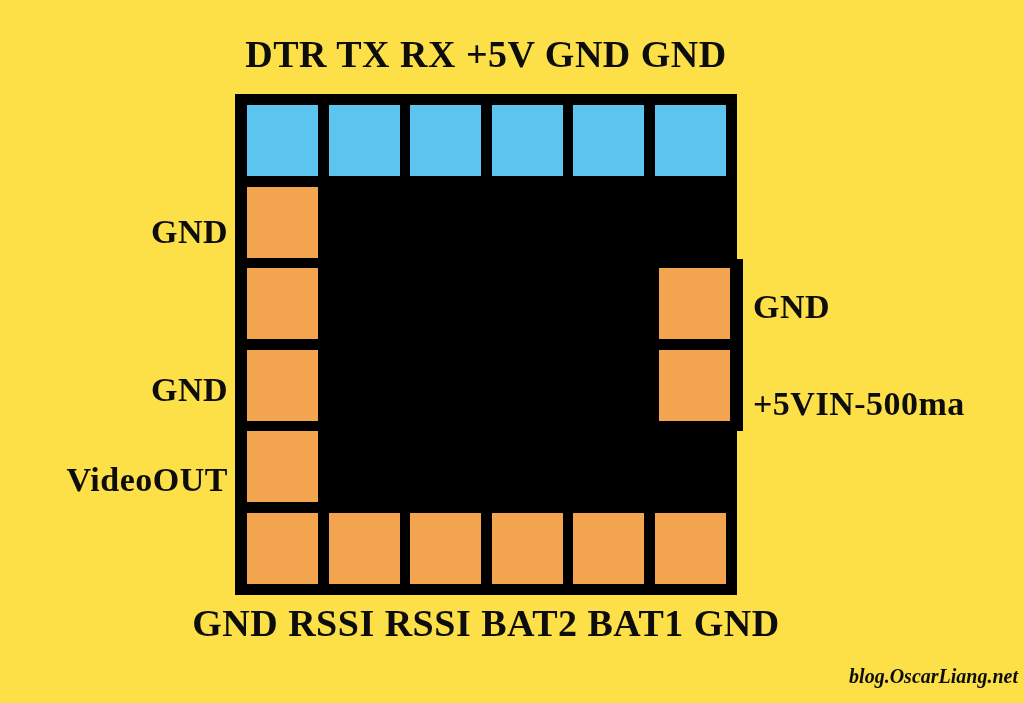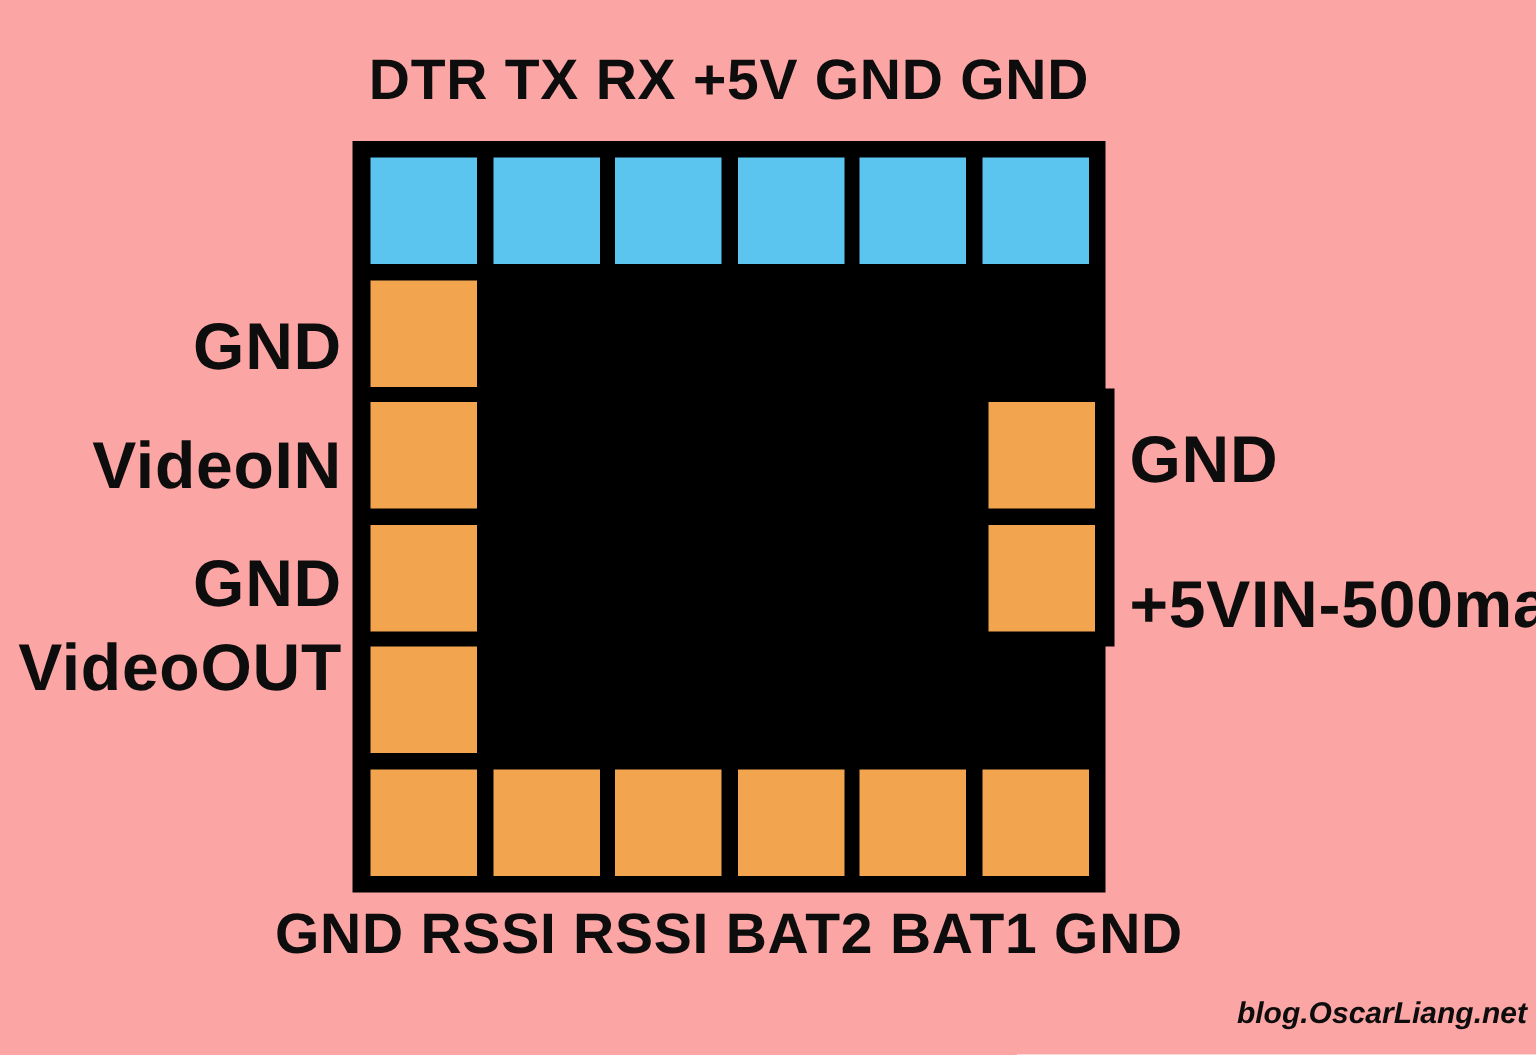--- a/index.html
+++ b/index.html
@@ -51,62 +51,61 @@
     top: 33px;
     width: 522px;
   }
   #bottom-labels {
     left: 112px;
     top: 602px;
     width: 748px;
   }
   .side-label {
     position: absolute;
-    font-size: 44px;
+    font-size: 34px;
     line-height: 42px;
     white-space: nowrap;
     letter-spacing: 0.5px;
   }
   .side-label.left {
     left: 10px;
     width: 218px;
     text-align: right;
   }
   .ll0 { top: 211px; }
   .ll1 { top: 290px; }
   .ll2 { top: 369px; }
-  .ll3 { top: 425px; }
+  .ll3 { top: 459px; }
   .side-label.right {
     left: 753px;
     text-align: left;
   }
   .rl0 { top: 286px; }
   .rl1 { top: 383px; }
   .watermark {
     position: absolute;
     right: 6px;
     top: 665px;
     font-size: 20px;
     font-style: italic;
     font-weight: bold;
     white-space: nowrap;
   }
 </style>
 </head>
 <body>
 
-<div class="canvas" id="canvas" style="background: #fca5a5; color: rgb(13, 13, 13);">
+<div class="canvas" id="canvas" style="background: #fde047; color: rgb(13, 13, 13); font-family: Liberation Serif, serif;">
 
   <div class="row-label" id="top-labels">DTR TX RX +5V GND GND</div>
 
   <div class="chip" style="background: rgb(0, 0, 0);"></div>
   <div class="chip-tab" style="background: rgb(0, 0, 0);"></div>
 
   <div class="side-label left ll0">GND</div>
-  <div class="side-label left ll1">VideoIN</div>
   <div class="side-label left ll2">GND</div>
   <div class="side-label left ll3">VideoOUT</div>
 
   <div class="side-label right rl0">GND</div>
   <div class="side-label right rl1">+5VIN-500ma</div>
 
   <div class="row-label" id="bottom-labels">GND RSSI RSSI BAT2 BAT1 GND</div>
 
   <div class="watermark">blog.OscarLiang.net</div>
 

